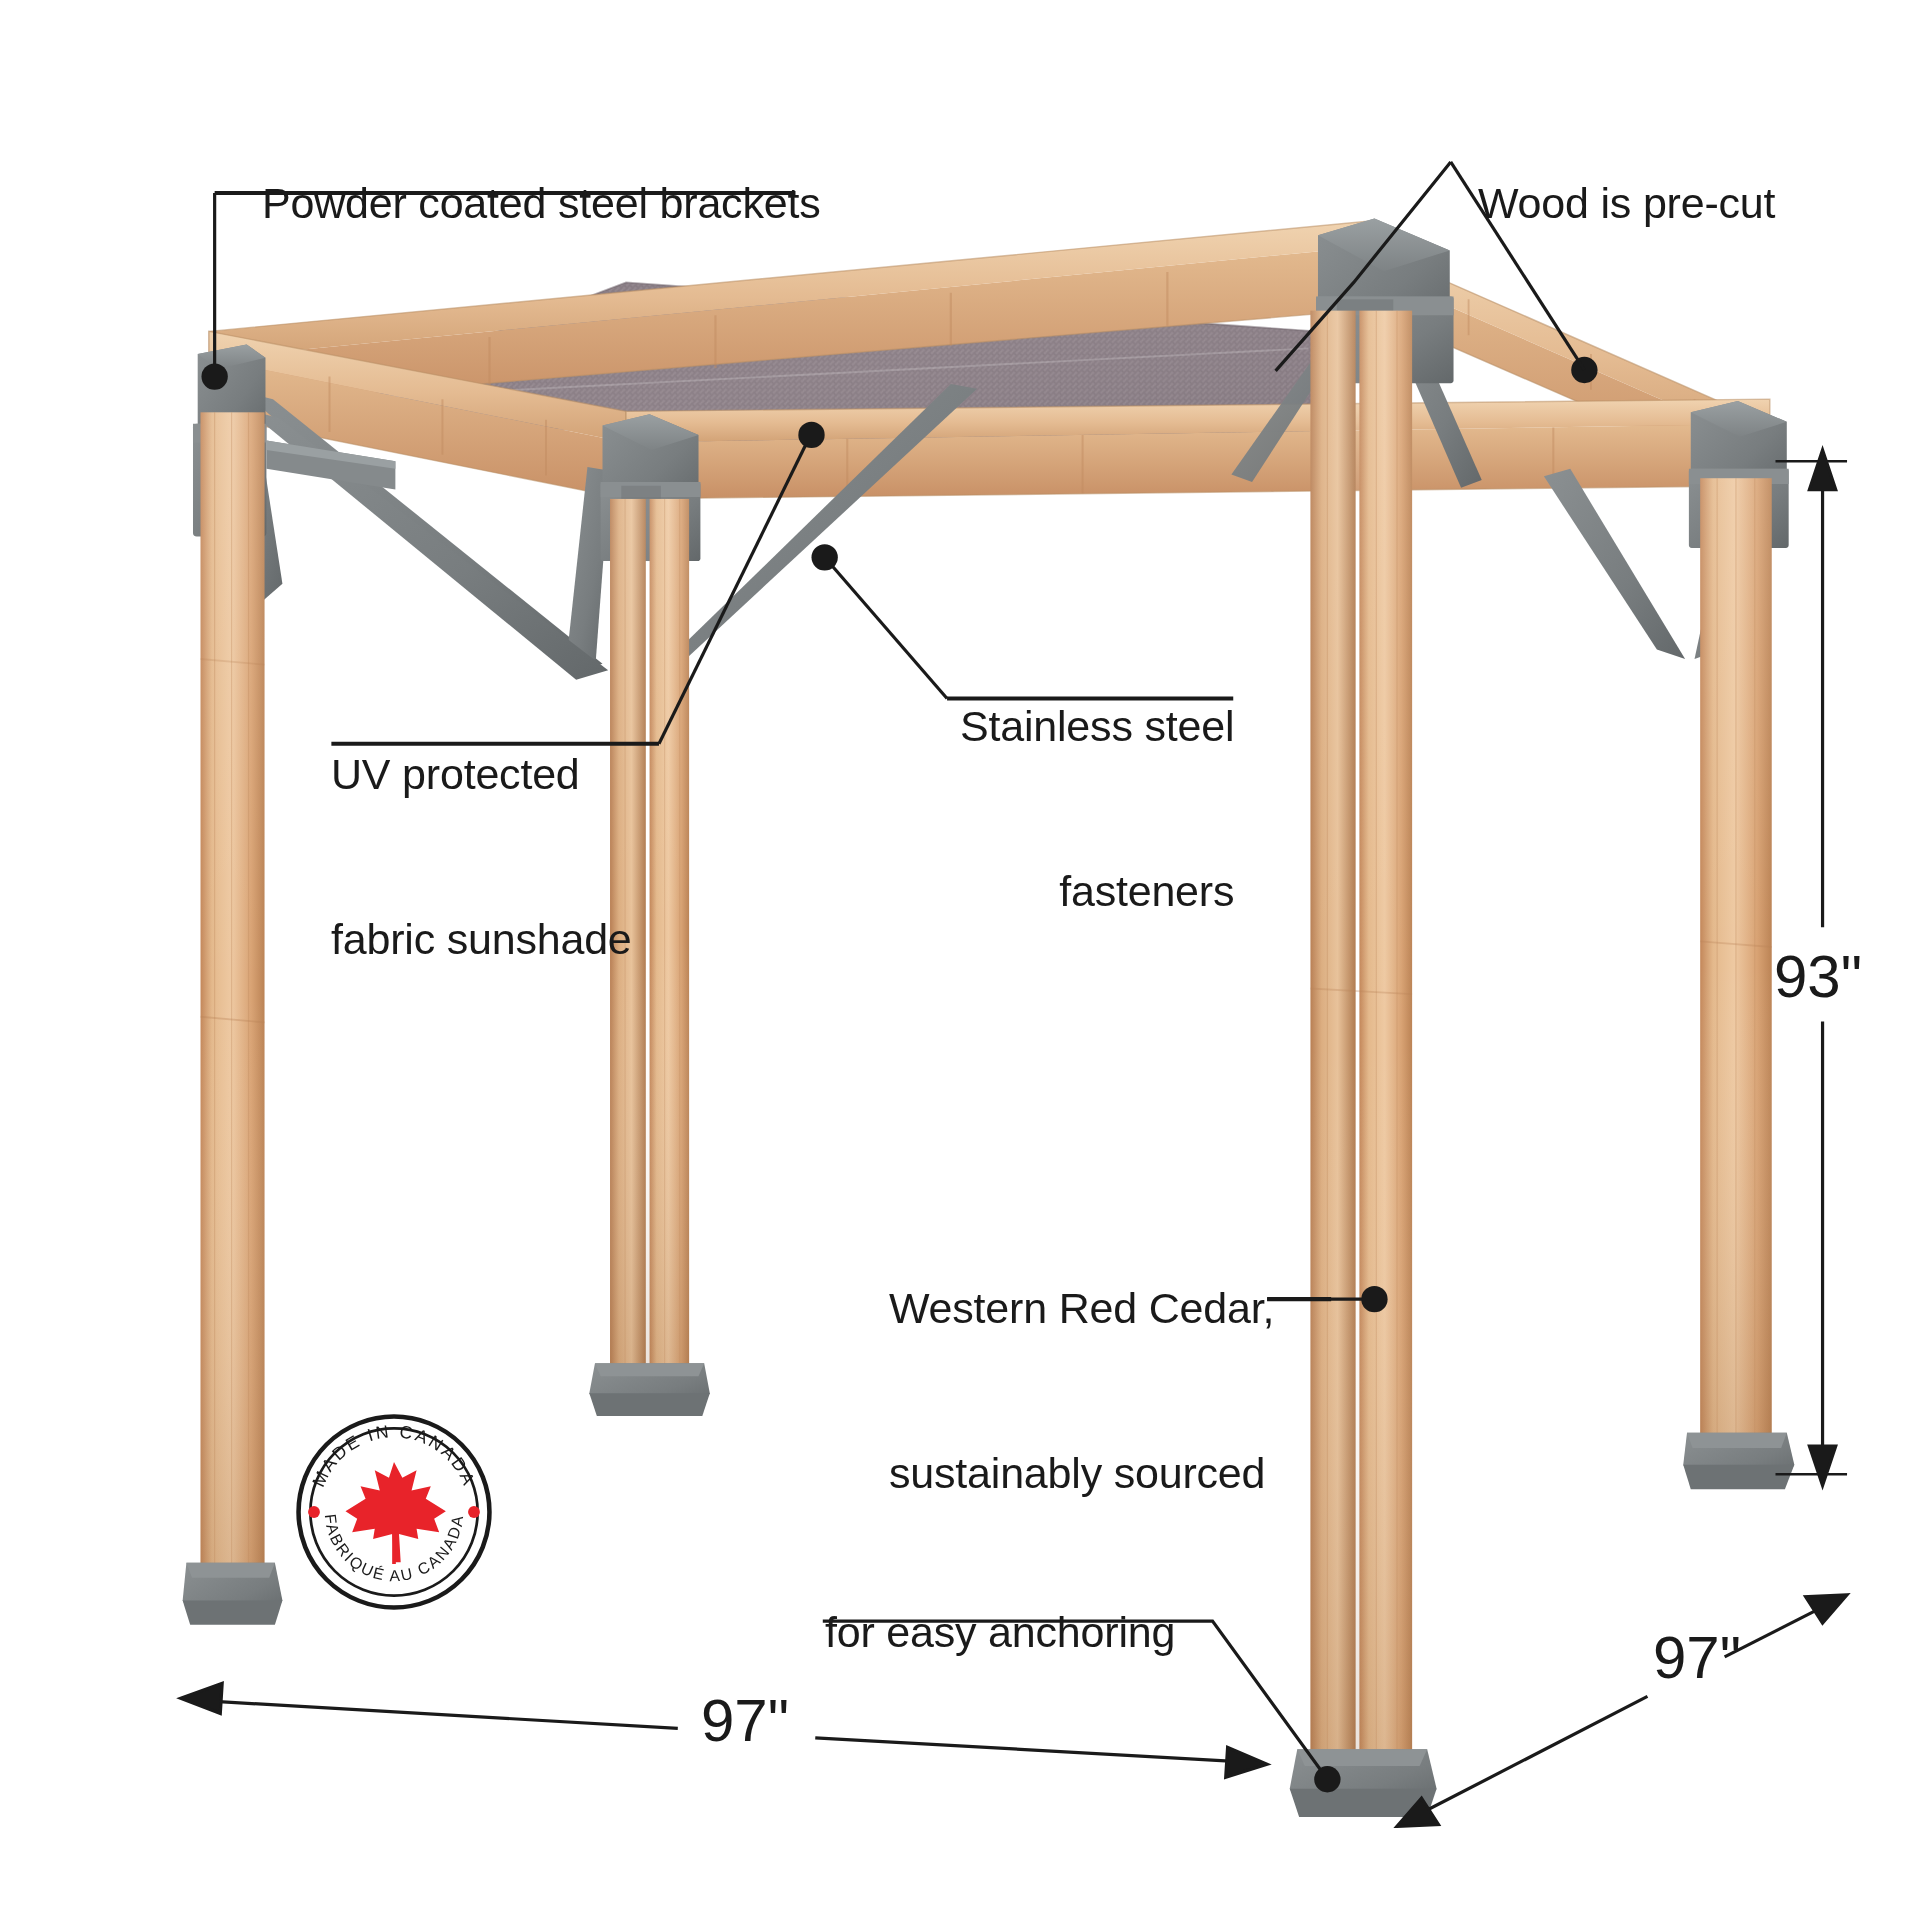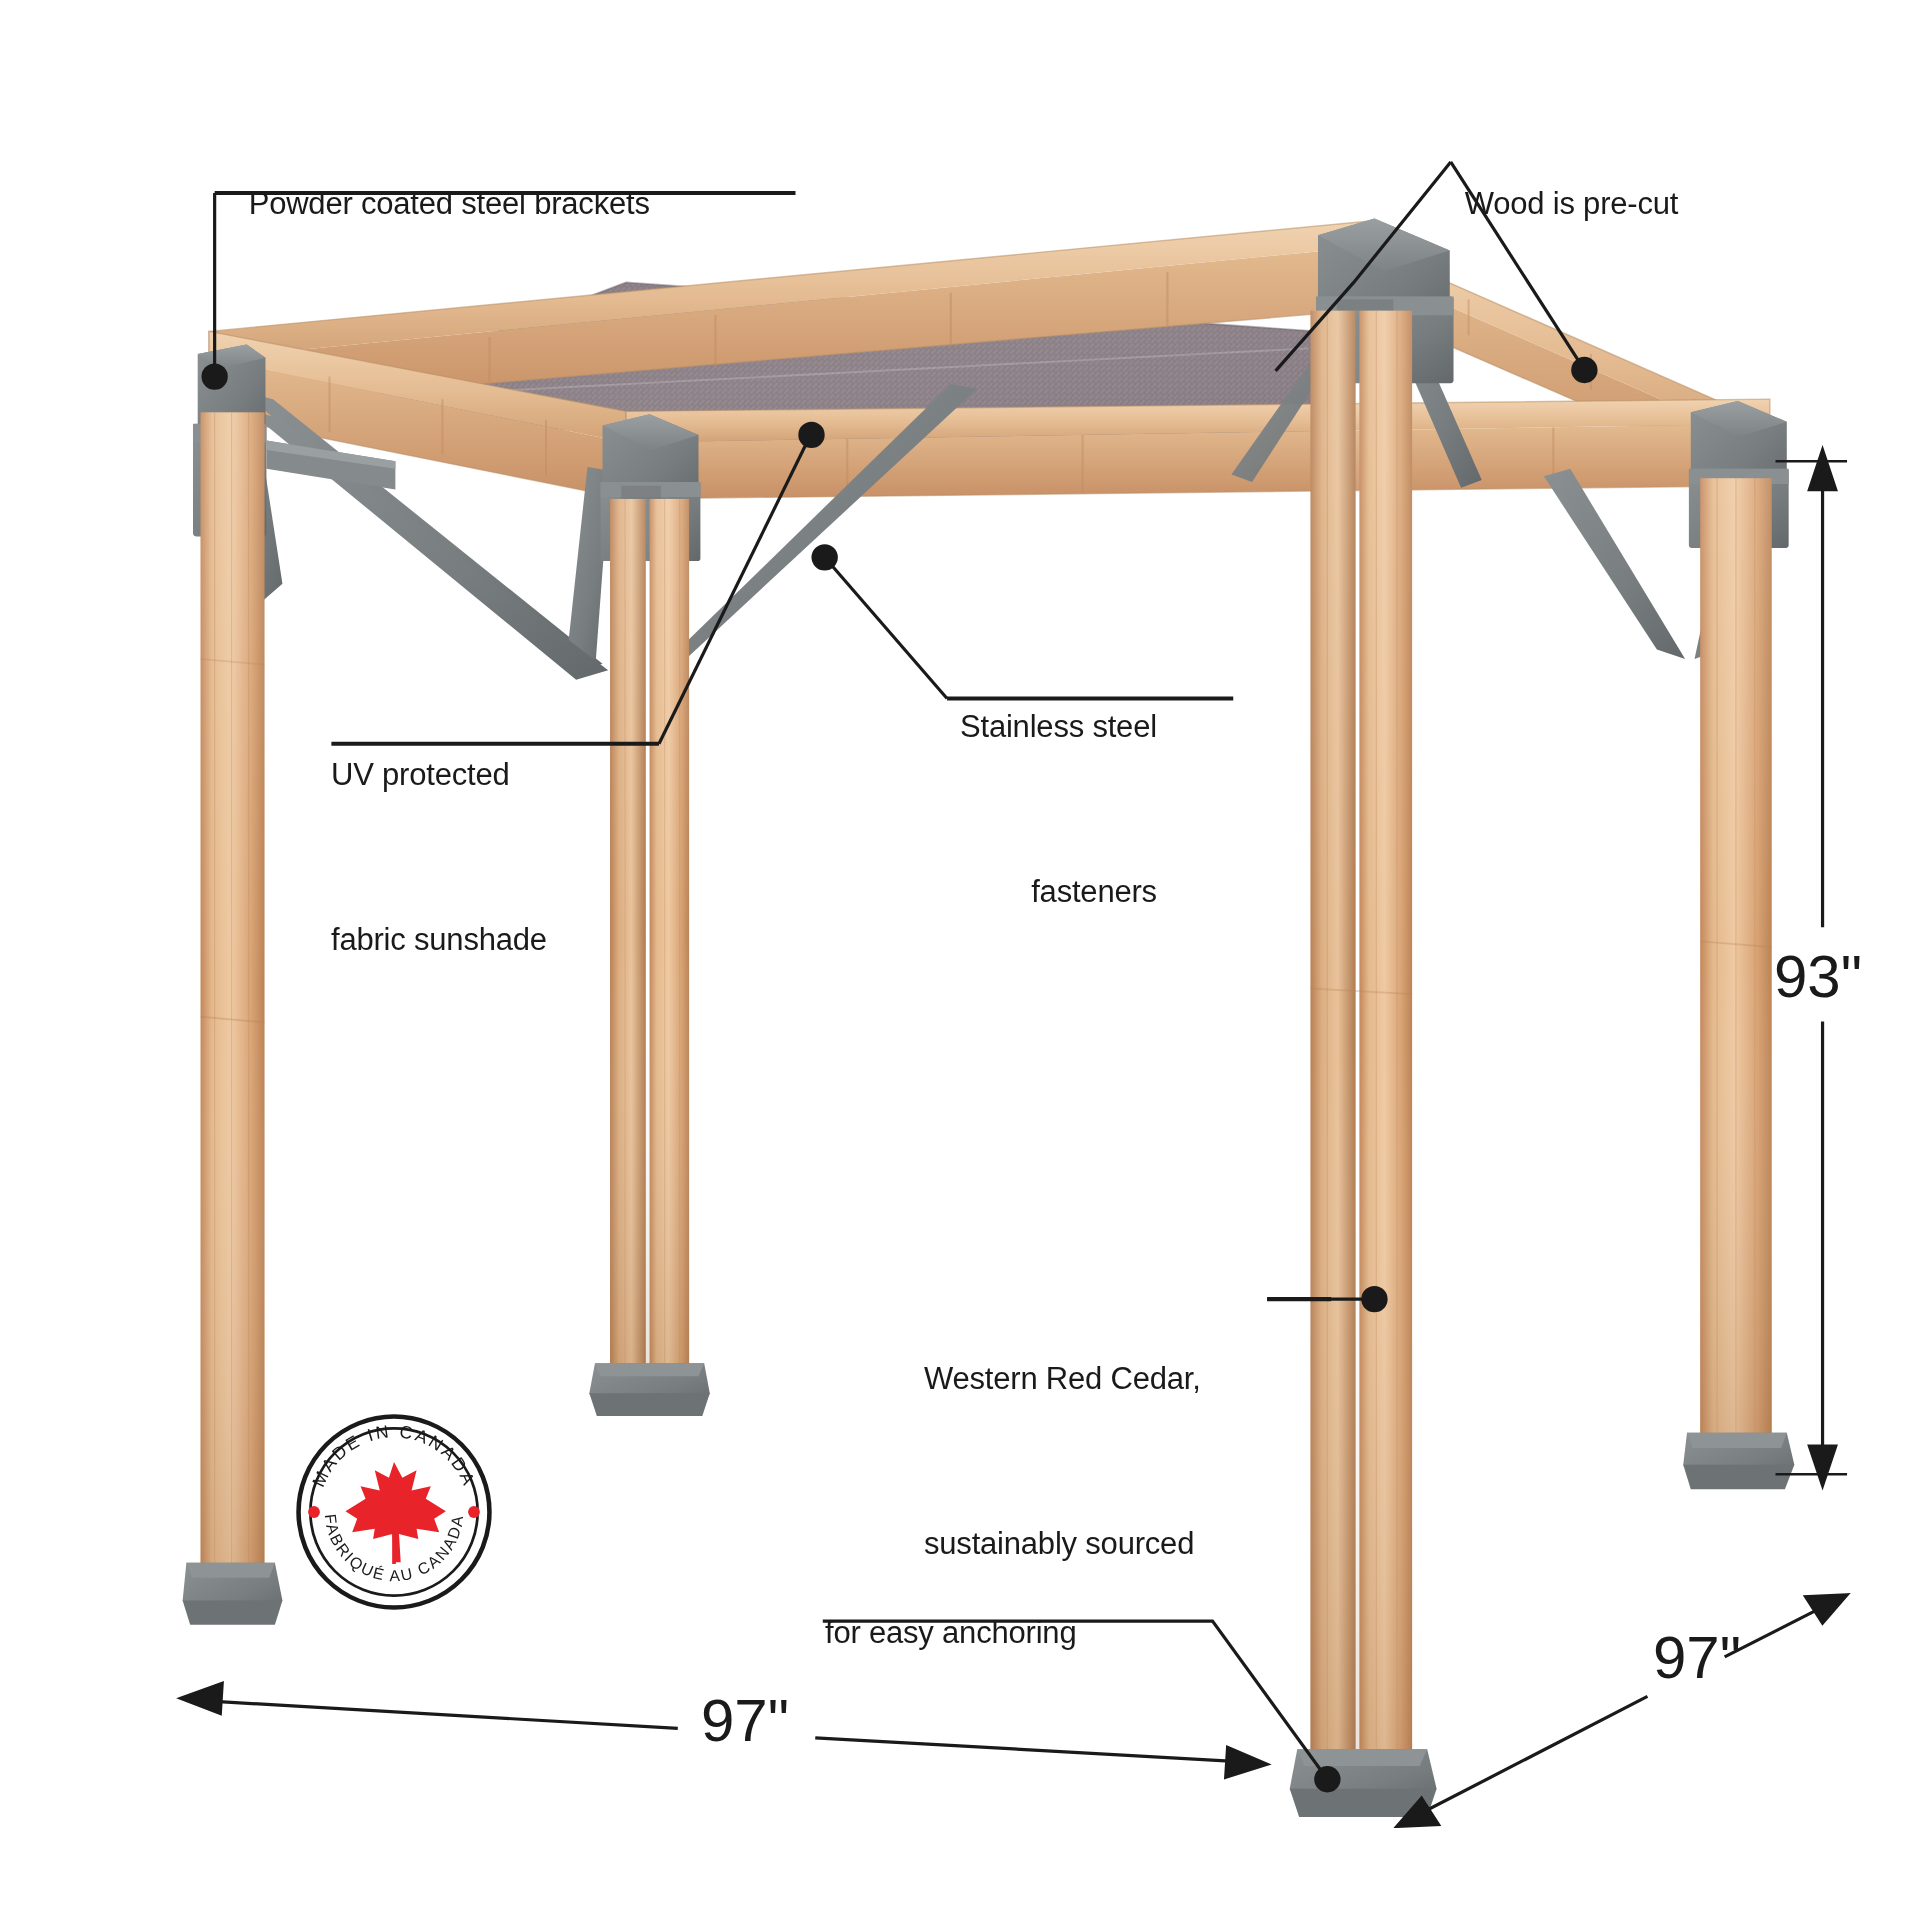--- a/index.html
+++ b/index.html
@@ -1,20 +1,20 @@
 <!DOCTYPE html>
 <html style="font-size:15px"><head>
 <meta charset="utf-8">
 <style>
   html,body{margin:0;padding:0;background:#ffffff;}
   body{width:1928px;height:1928px;overflow:hidden;font-family:"Liberation Sans",sans-serif;}
   #stage{position:relative;width:1928px;height:1928px;background:#fff;}
   svg#scene{position:absolute;left:0;top:0;width:1928px;height:1928px;}
   .lbl{position:absolute;color:#1a1a1a;font-family:"Liberation Sans",sans-serif;
-       font-size:31px;line-height:55px;white-space:pre;letter-spacing:-0.2px;}
+       font-size:43px;line-height:55px;white-space:pre;letter-spacing:-0.2px;}
   .dim{position:absolute;color:#1a1a1a;font-family:"Liberation Sans",sans-serif;
        font-size:51px;font-weight:400;white-space:pre;}
   .badge{position:absolute;}
 </style>
 </head>
 <body>
 
 <div id="stage">
 
   <svg id="scene" viewBox="0 0 2048 2048">
@@ -296,21 +296,21 @@
   <div class="lbl" style="left:331px; top:637px;">
     <div>UV protected</div>
     <div>fabric sunshade</div>
   </div>
 
   <div class="lbl" style="left:960px; top:589px;text-align:right;">
     <div>Stainless steel</div>
     <div>fasteners</div>
   </div>
 
-  <div class="lbl" style="left:889px; top:1241px;margin-left:35px;">
+  <div class="lbl" style="left:889px; top:1171px;">
     <div>Western Red Cedar,</div>
     <div>sustainably sourced</div>
   </div>
 
   <div class="lbl" style="left:825px; top:1495px;">
     <div>for easy anchoring</div>
   </div>
 
   <div class="dim" style="left:1774px; top:942px; font-size:60px;">93"</div>
 

